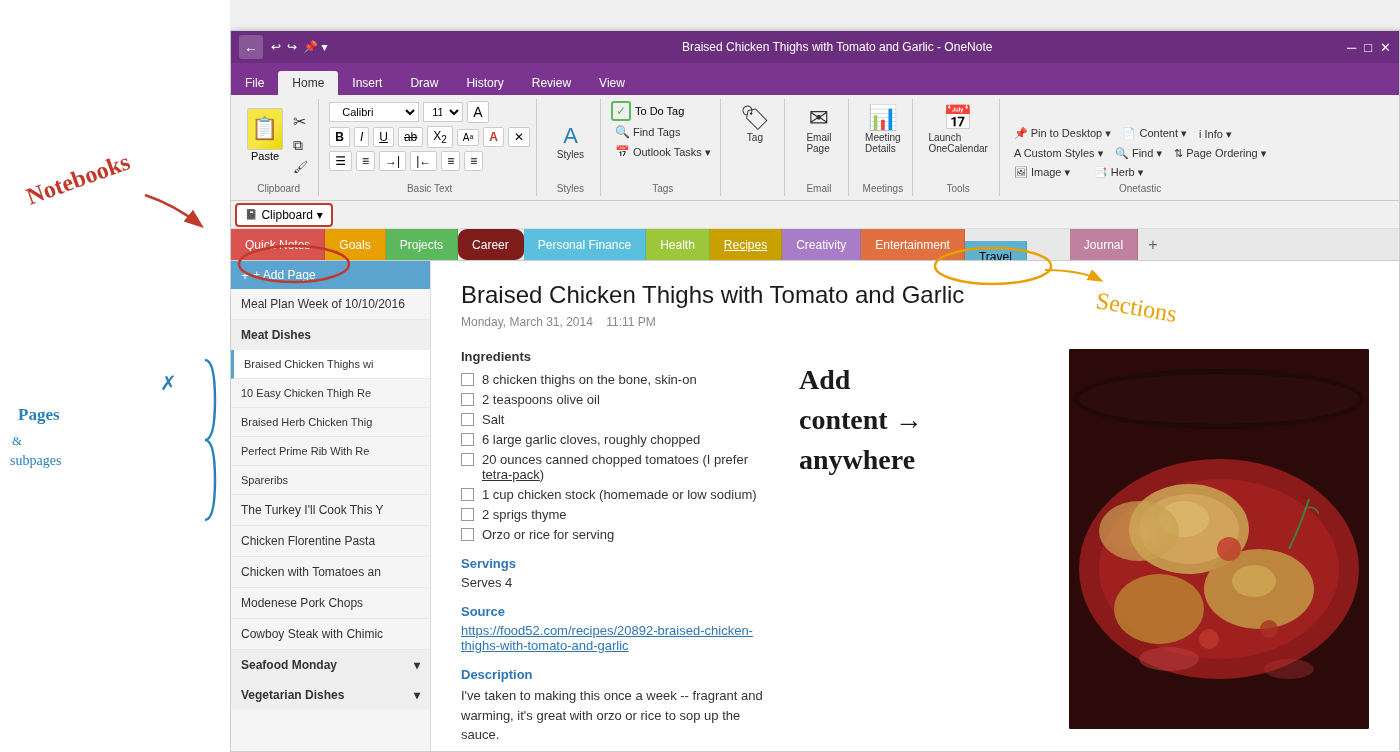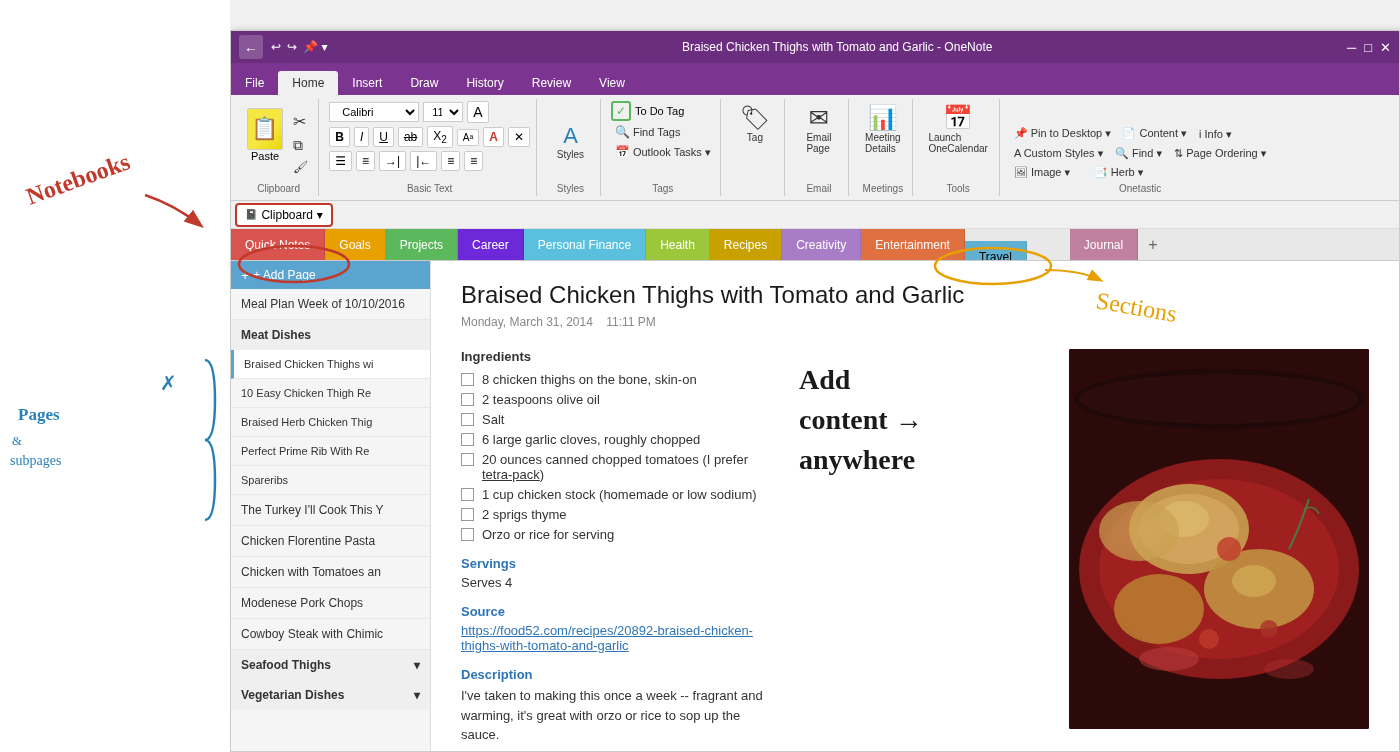--- a/index.html
+++ b/index.html
@@ -339,24 +339,24 @@
       font-size: 13px;
       color: #333;
       line-height: 1.5;
       margin-top: 4px;
     }
 
     
     .sec-quicknotes { background: #d9534f; color: white; }
     .sec-goals { background: #e8a000; color: white; }
     .sec-projects { background: #5cb85c; color: white; }
-    .sec-career { background: #6d28d9; color: white; }
+    .sec-career { background: #7f1d1d; color: white; border-radius: 9px; }
     .sec-finance { background: #5bc0de; color: white; }
     .sec-health { background: #9dc73b; color: white; }
-    .sec-recipes { background: #c8a000; color: white; }
+    .sec-recipes { background: #c8a000; color: white; text-decoration: underline; }
     .sec-creativity { background: #a97cc7; color: white; }
     .sec-entertainment { background: #e07040; color: white; }
     .sec-travel { background: #60b0d0; color: #000000; margin-top: 24px; }
     .sec-journal { background: #c080a0; color: white; margin-left: 43px; }
 
     
     .qat {
       display: flex;
       align-items: center;
       gap: 6px;
@@ -638,21 +638,21 @@
       <div class="page-item sub">Perfect Prime Rib With Re</div>
       <div class="page-item sub">Spareribs</div>
 
       <div class="page-item">The Turkey I'll Cook This Y</div>
       <div class="page-item">Chicken Florentine Pasta</div>
       <div class="page-item">Chicken with Tomatoes an</div>
       <div class="page-item">Modenese Pork Chops</div>
       <div class="page-item">Cowboy Steak with Chimic</div>
 
       <div class="page-section-header">
-        <span>Seafood Thighs</span>
+        <span>Seafood Monday</span>
         <span>▾</span>
       </div>
 
       <div class="page-section-header">
         <span>Vegetarian Dishes</span>
         <span>▾</span>
       </div>
     </div>
 
     <div class="note-content">

